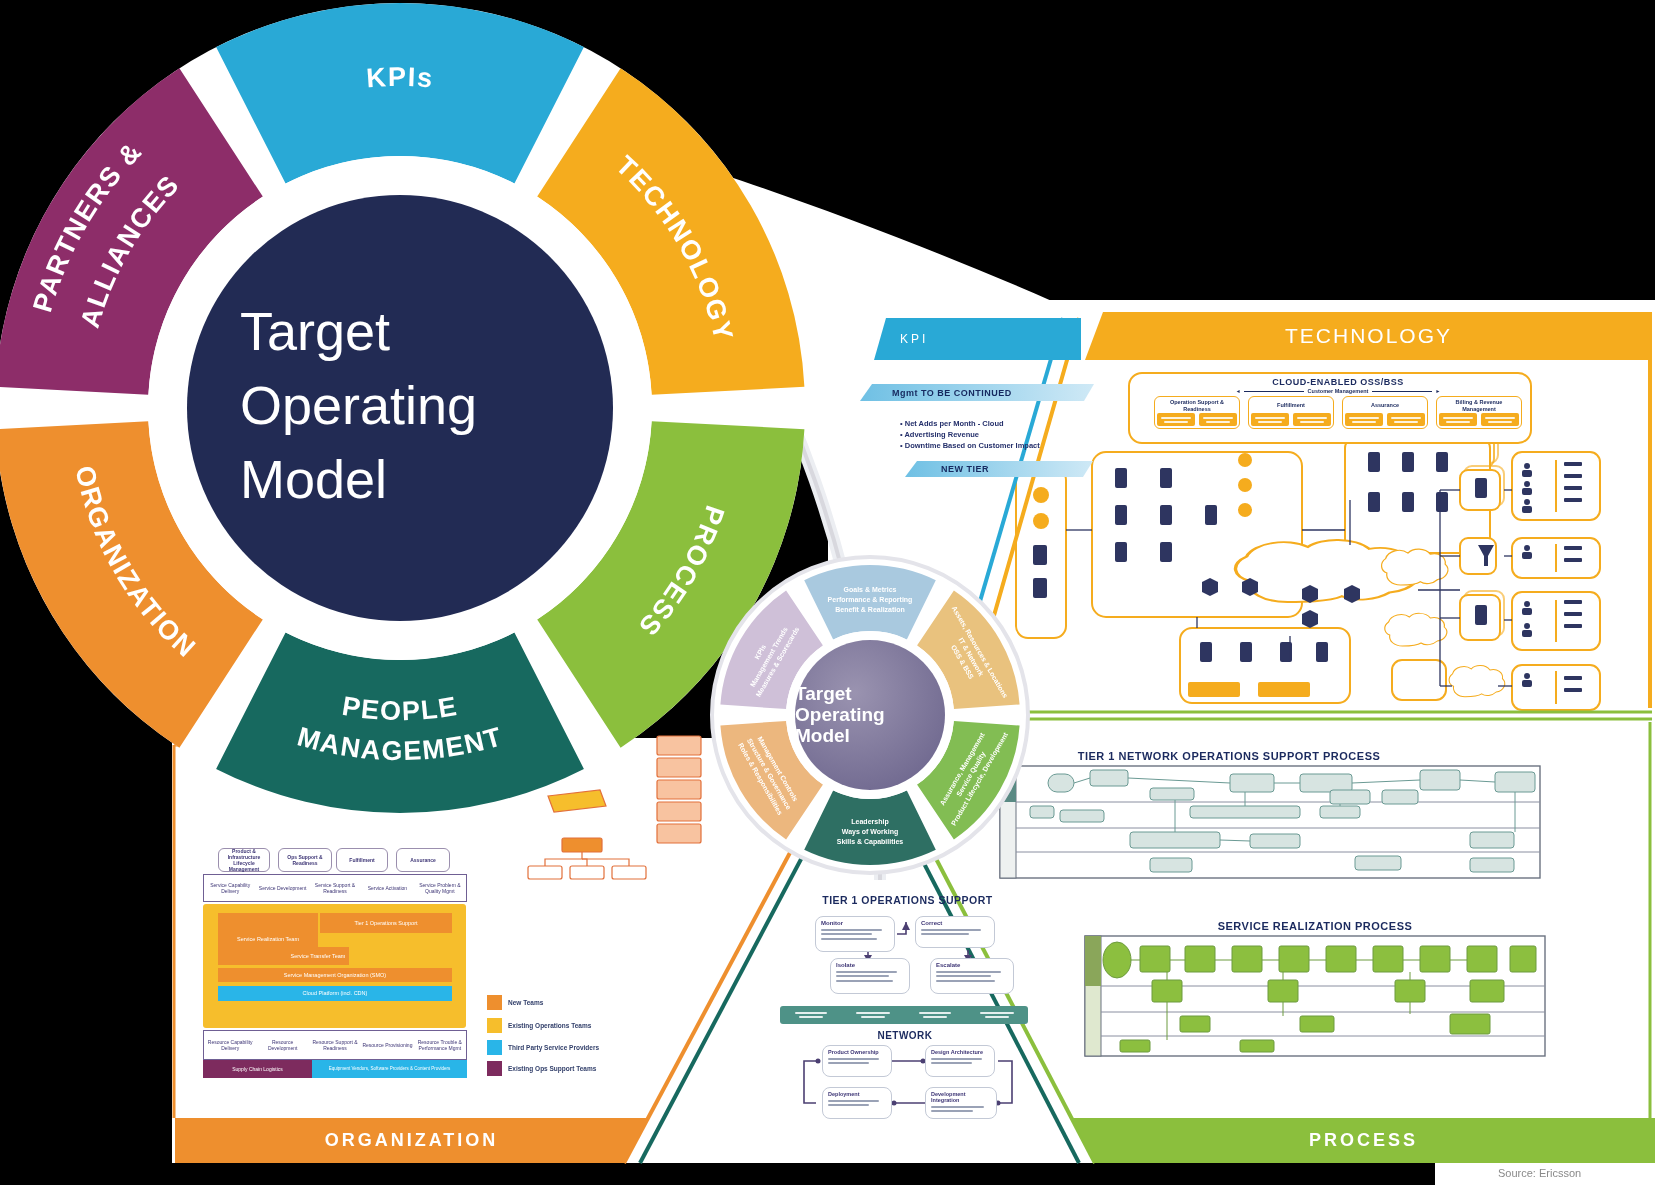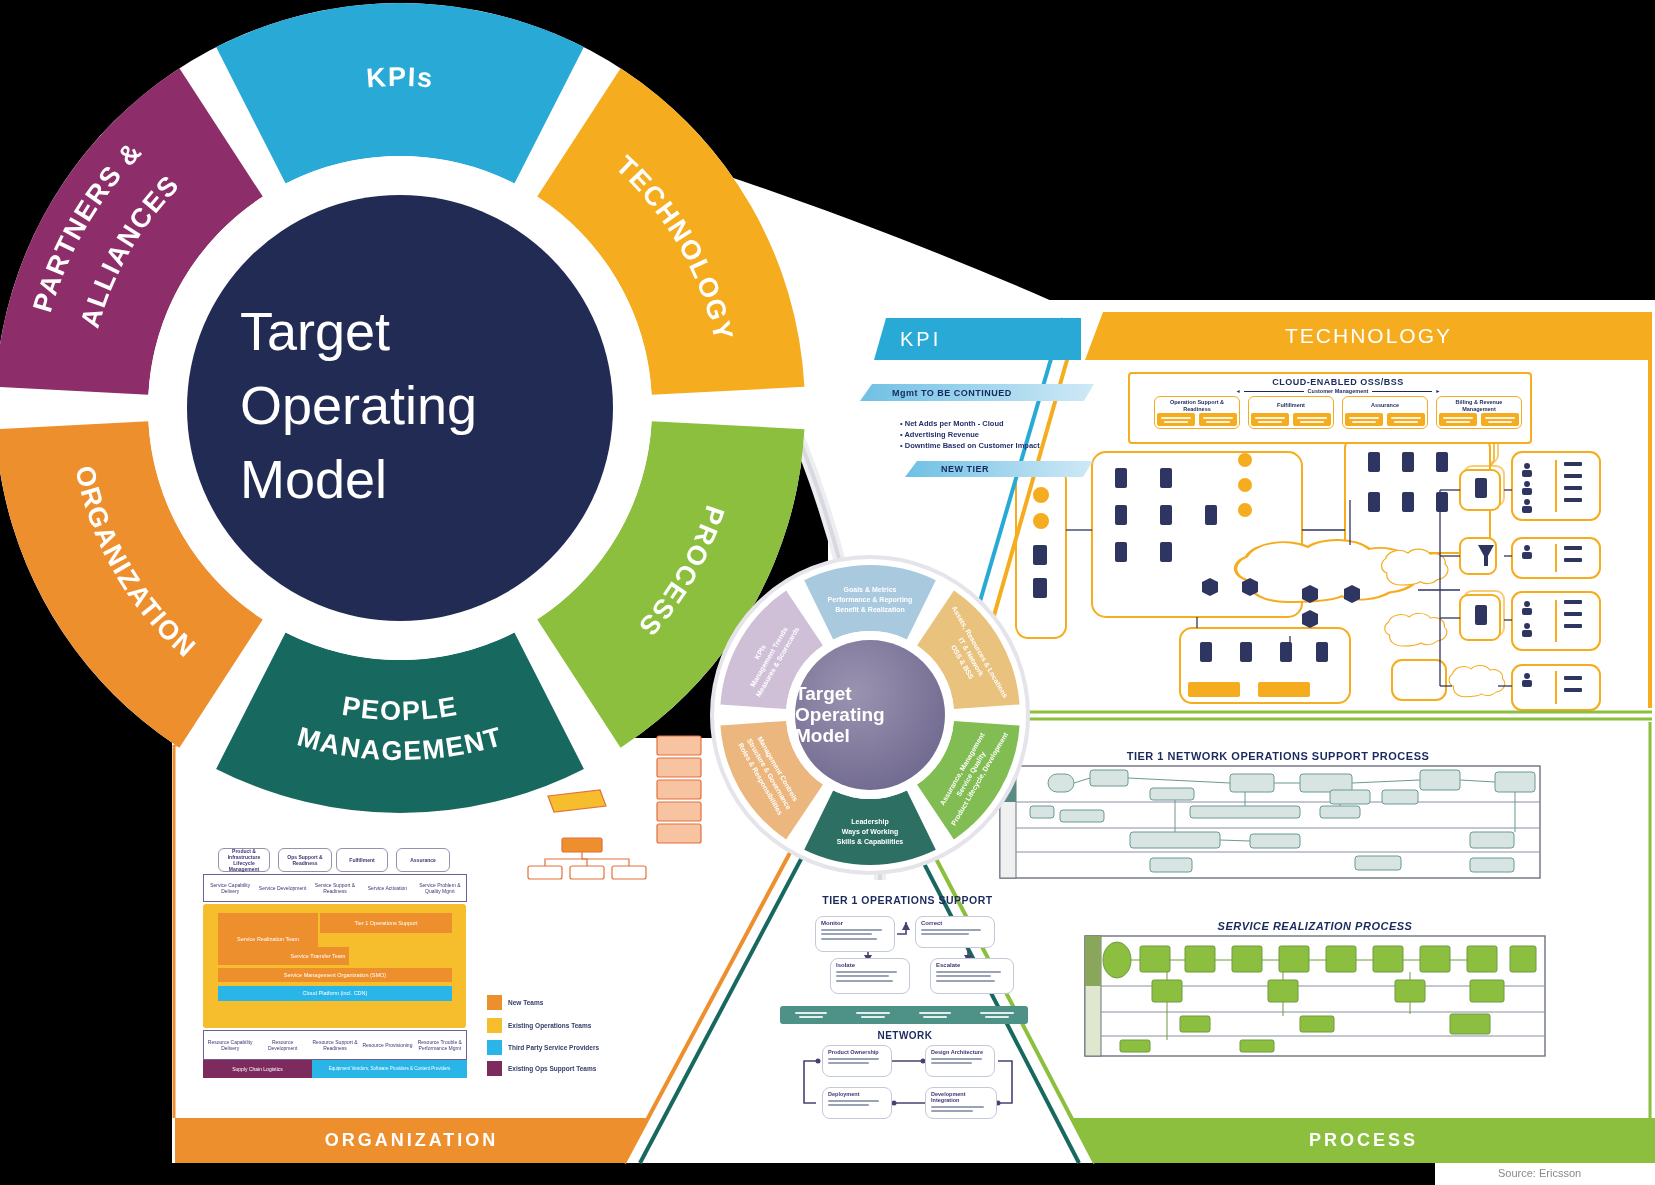--- a/index.html
+++ b/index.html
@@ -34,21 +34,21 @@
   .oblk{position:absolute;display:flex;align-items:center;justify-content:center;text-align:center;
         color:#fff;font-size:5.5px;line-height:1.2;box-sizing:border-box;padding:1px;}
   .lgrow{position:absolute;display:flex;align-items:center;gap:6px;}
   .sw{width:15px;height:15px;display:inline-block;flex:0 0 15px;}
   .lg-label{font-size:6.5px;color:#33406b;font-weight:bold;white-space:nowrap;}
   
   .mseg{position:absolute;width:116px;text-align:center;color:#fff;font-weight:bold;font-size:7px;
         line-height:1.4;transform:translate(-50%,-50%) rotate(var(--r));}
   .wheel-center{position:absolute;color:#fff;}
   
-  .ossbox{position:absolute;border:2px solid #F5AC1E;border-radius:4px;box-sizing:border-box;background:#fff;padding-left:16px;}
+  .ossbox{position:absolute;border:2px solid #F5AC1E;border-radius:14px;box-sizing:border-box;background:#fff;padding-left:16px;}
   .ossgroups{display:flex;gap:8px;padding:2px 8px;}
   .ossg{flex:1;border:1.3px solid #F5AC1E;border-radius:6px;padding:2px;text-align:center;}
   .ossg .gt{font-size:5.5px;font-weight:bold;color:#1b2a5e;line-height:1.2;height:13px;
             display:flex;align-items:center;justify-content:center;}
   .chips{display:flex;gap:4px;justify-content:center;margin-top:1px;}
   .chip{width:38px;height:13px;background:#F5AC1E;border-radius:2px;padding-top:2px;box-sizing:border-box;}
   .bracket{display:flex;align-items:center;justify-content:center;gap:4px;color:#1b2a5e;
            font-size:5.5px;font-weight:bold;margin-top:1px;}
   .bracket i{display:block;height:1px;background:#1b2a5e;width:60px;}
   .src{position:absolute;color:#8a8a8a;font-size:11px;}
@@ -400,21 +400,21 @@
       <div>Roles &amp; Responsibilities</div>
   </div>
   <div class="mseg" style="left:769px;top:657px;--r:-60deg;">
     <div>KPIs</div>
       <div>Management Trends</div>
       <div>Measures &amp; Scorecards</div>
   </div>
 
   <div class="band" style="left:874px;top:318px;width:207px;height:42px;background:#29A9D6;
               clip-path:polygon(12px 0,100% 0,100% 100%,0 100%);
-              display:flex;align-items:center;padding-left:26px;font-size:20px;letter-spacing:3px;">
+              display:flex;align-items:center;padding-left:26px;font-size:12px;letter-spacing:3px;">
     <span>KPI</span>
   </div>
   <div class="kbar" style="left:860px;top:384px;width:202px;height:17px;padding-left:32px;">
     <span>Mgmt TO BE CONTINUED</span>
   </div>
   <div class="klist" style="left:900px;top:419px;">
     <div>• <span>Net Adds per Month - Cloud</span></div>
     <div>• <span>Advertising Revenue</span></div>
     <div>• <span>Downtime Based on Customer Impact</span></div>
   </div>
@@ -485,22 +485,22 @@
             </div>
         <div class="chip">
               <i class="mlw" style="width:80%"></i>
               <i class="mlw" style="width:65%"></i>
             </div>
           </div>
       </div>
     </div>
   </div>
 
-  <div class="title-sm" style="left:1008px;top:750px;width:540px;">TIER 1 NETWORK OPERATIONS SUPPORT PROCESS</div>
-  <div class="title-sm" style="left:1085px;top:920px;width:460px;font-style:italic;">SERVICE REALIZATION PROCESS</div>
+  <div class="title-sm" style="left:959px;top:750px;width:540px;">TIER 1 NETWORK OPERATIONS SUPPORT PROCESS</div>
+  <div class="title-sm" style="left:1085px;top:920px;width:460px;">SERVICE REALIZATION PROCESS</div>
 
   <div class="title-sm" style="left:800px;top:894px;width:215px;font-size:10.5px;">TIER 1 OPERATIONS SUPPORT</div>
   <div class="bx" style="left:815px;top:916px;width:80px;height:36px;">
     <div class="bt">Monitor</div>
     <i class="ml" style="width:90%"></i>
       <i class="ml" style="width:75%"></i>
       <i class="ml" style="width:82%"></i>
   </div>
   <div class="bx" style="left:915px;top:916px;width:80px;height:32px;">
     <div class="bt">Correct</div>

